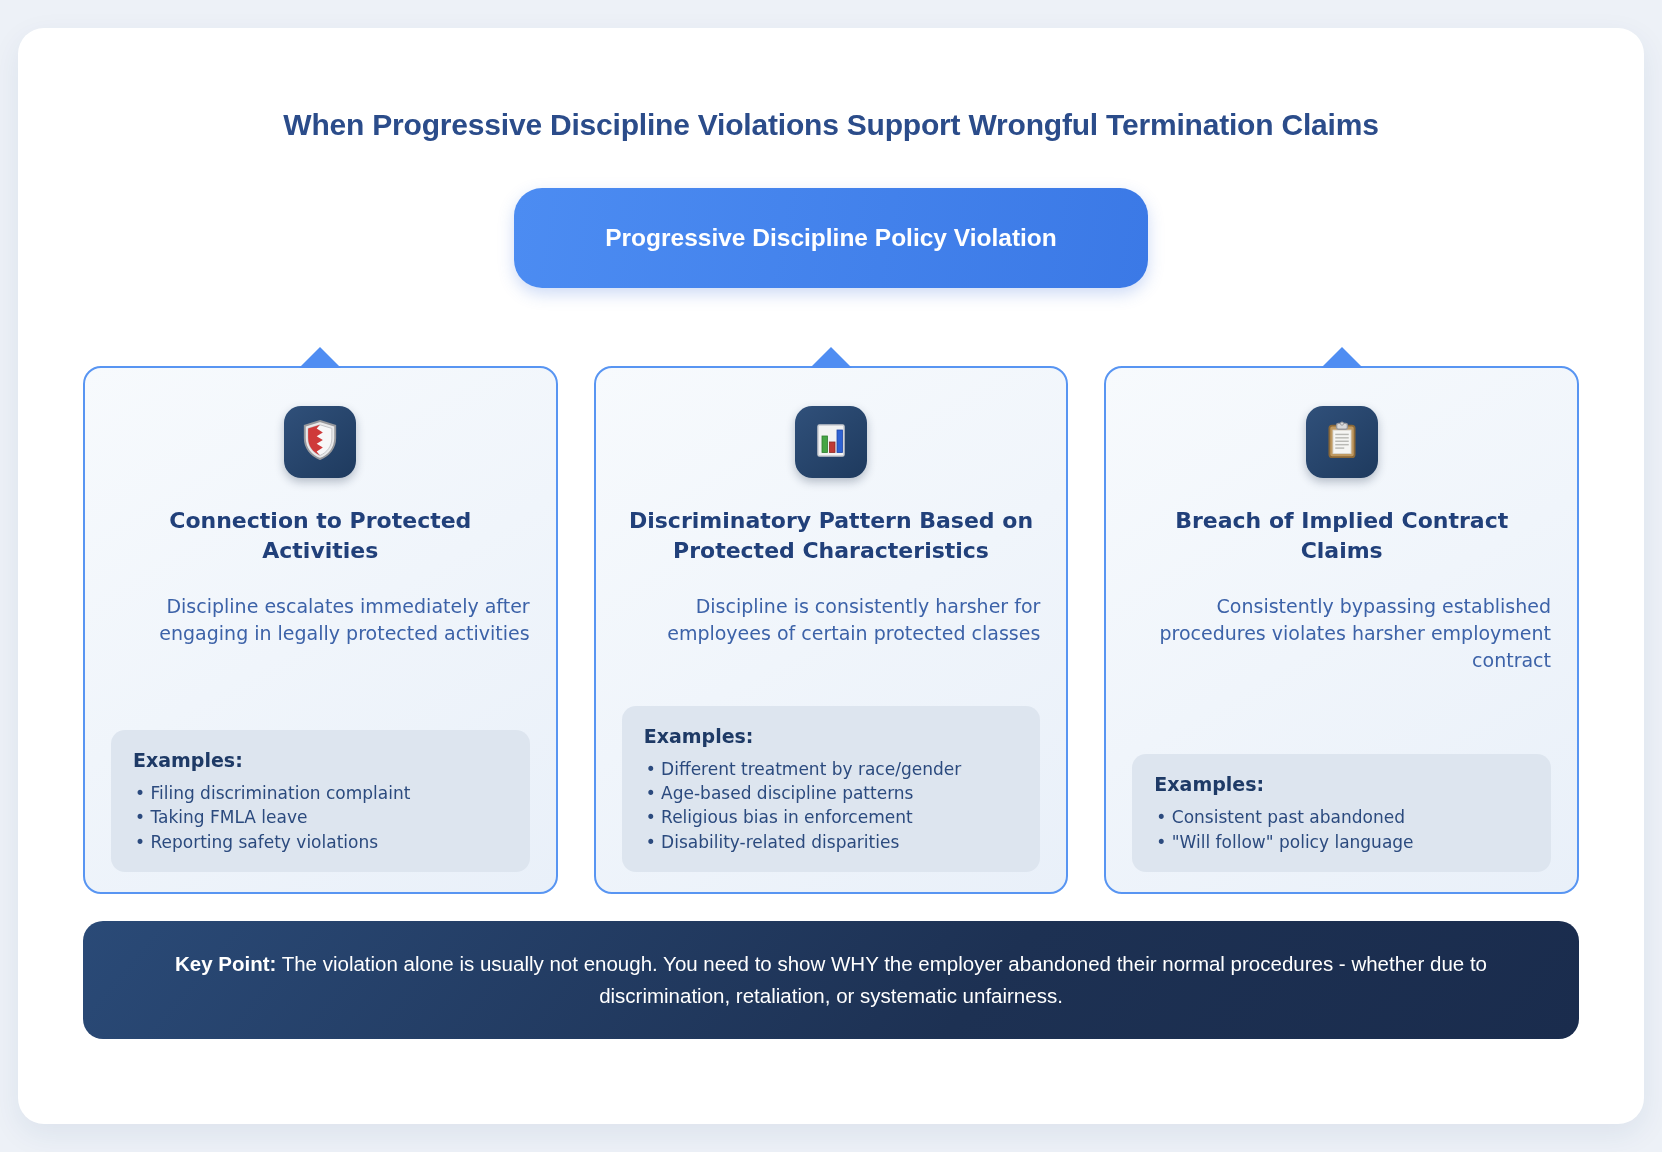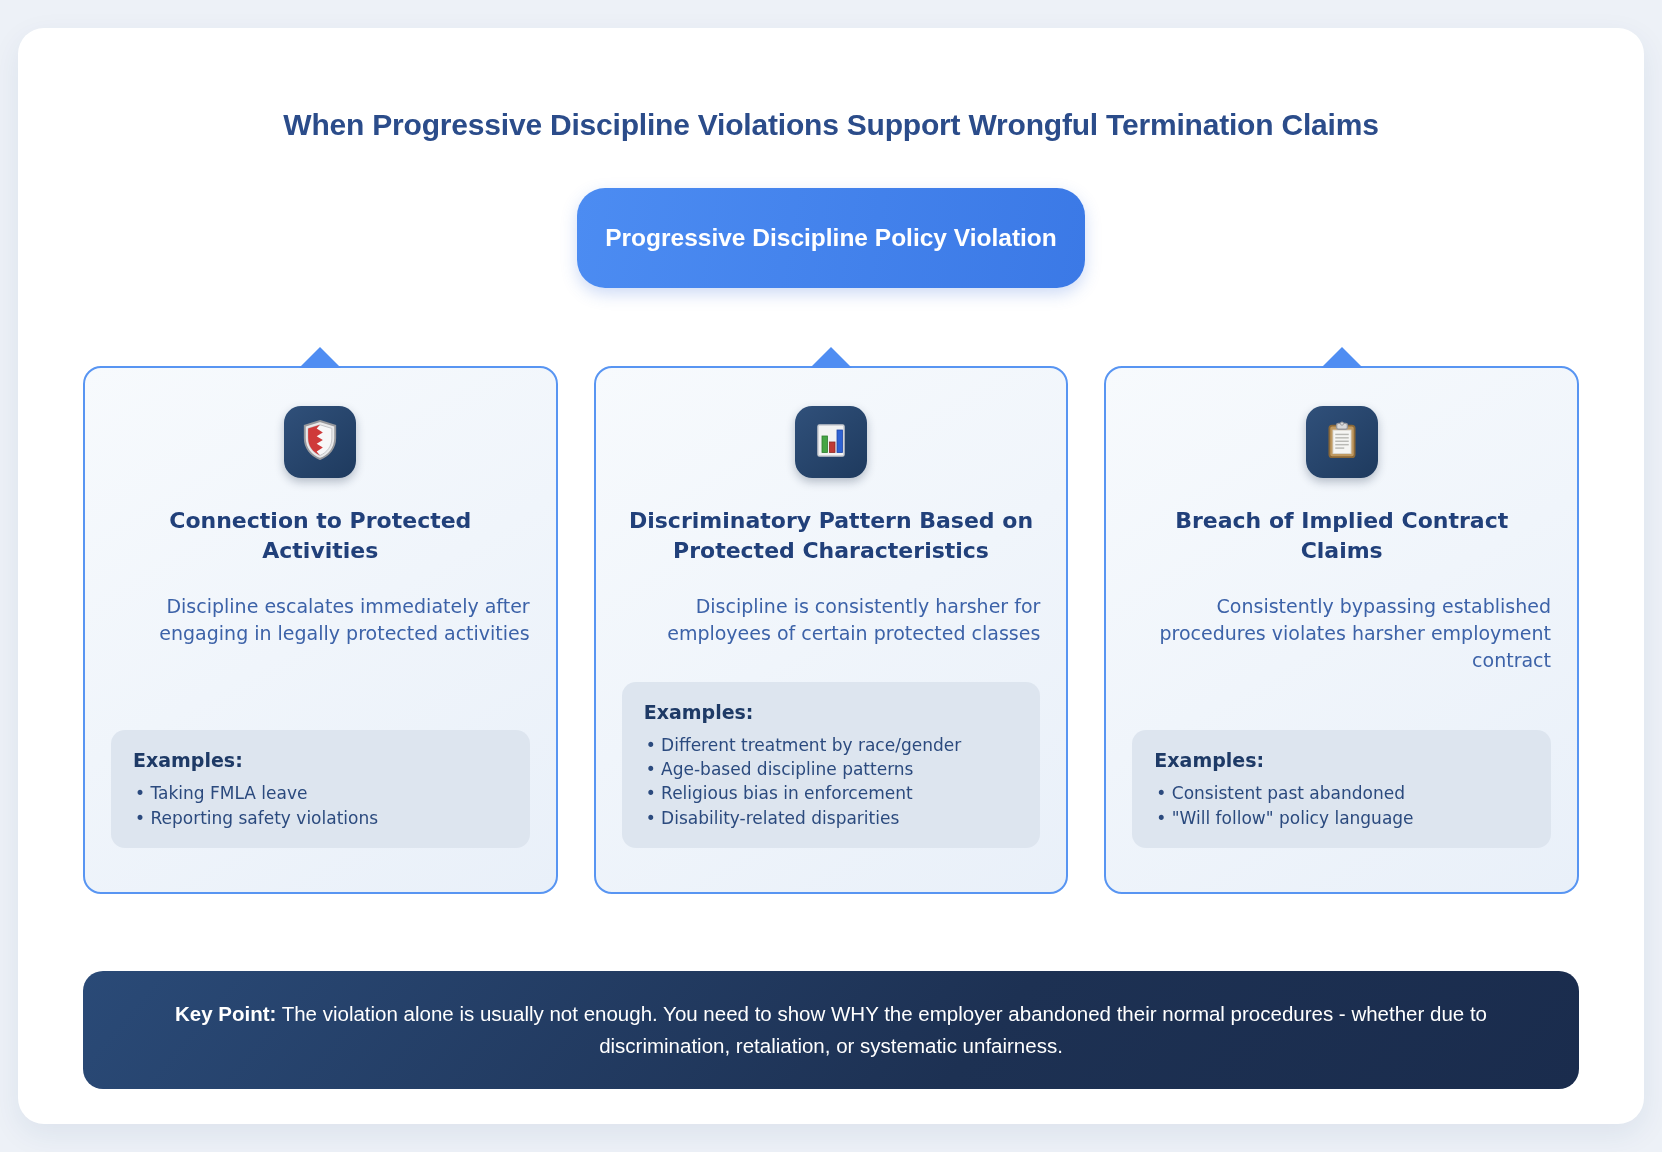--- a/index.html
+++ b/index.html
@@ -21,21 +21,21 @@
   }
   .page-title {
     text-align: center;
     font-family: Liberation Sans, sans-serif;
     font-size: 30px;
     font-weight: bold;
     color: #2b4c8a;
     letter-spacing: -0.2px;
   }
   .root-node {
-    width: 508px; height: 100px;
+    width: 634px; height: 100px;
     margin: 46px auto 0 auto;
     border-radius: 28px;
     background: linear-gradient(100deg, #4c8cf2 0%, #3b79e6 100%);
     display: flex; align-items: center; justify-content: center;
     box-shadow: 0 6px 16px rgba(60, 110, 220, 0.25);
   }
   .root-node-label {
     font-family: "Liberation Sans", sans-serif;
     font-size: 24.5px;
     font-weight: bold;
@@ -49,21 +49,21 @@
   .claim-card {
     position: relative;
     flex: 1;
     height: 528px;
     border: 2px solid #5895f2;
     border-radius: 18px;
     background: linear-gradient(150deg, #f7fafd 0%, #e9f0f9 100%);
     display: flex;
     flex-direction: column;
     align-items: center;
-    padding: 38px 26px 44px 26px;
+    padding: 38px 26px 20px 26px;
   }
   .up-arrow {
     position: absolute;
     top: -21px; left: 50%;
     transform: translateX(-50%);
     width: 0; height: 0;
     border-left: 21px solid transparent;
     border-right: 21px solid transparent;
     border-bottom: 21px solid #4f8df2;
   }
@@ -106,21 +106,21 @@
   }
   .examples-list { list-style: none; }
   .examples-list li {
     font-size: 17px;
     color: #2b4a7e;
     line-height: 1.43;
     padding-left: 2px;
   }
   .examples-list li::before { content: "\2022\00a0"; color: #2b4a7e; }
   .keypoint-box {
-    margin-top: 77px;
+    margin-top: 27px;
     height: 118px;
     border-radius: 20px;
     background: linear-gradient(130deg, #2a4a77 0%, #1d3153 60%, #1a2c4d 100%);
     display: flex; align-items: center; justify-content: center;
     padding: 0 50px;
   }
   .keypoint-text {
     font-family: "Liberation Sans", sans-serif;
     font-size: 20.5px;
     color: #ffffff;
@@ -153,20 +153,21 @@
             <path d="M20 6 L7.5 9.8 V20 C7.5 28.5 12.5 35 20 38.3 L16.5 34 L23 30 L16.5 26 L23 22 L16.5 18 L23 14 L16.5 10 Z" fill="#cf3a3a"></path>
           </svg>
         </span>
       </div>
       <h2 class="card-title">Connection to Protected
 Activities</h2>
       <p class="card-desc">Discipline escalates immediately after engaging in legally protected activities</p>
       <div class="examples-box">
         <div class="examples-heading">Examples:</div>
         <ul class="examples-list">
+          <li>Filing discrimination complaint</li>
           <li>Taking FMLA leave</li>
           <li>Reporting safety violations</li>
         </ul>
       </div>
     </div>
 
     <div class="claim-card">
       <div class="up-arrow"></div>
       <div class="icon-tile">
         <span>

